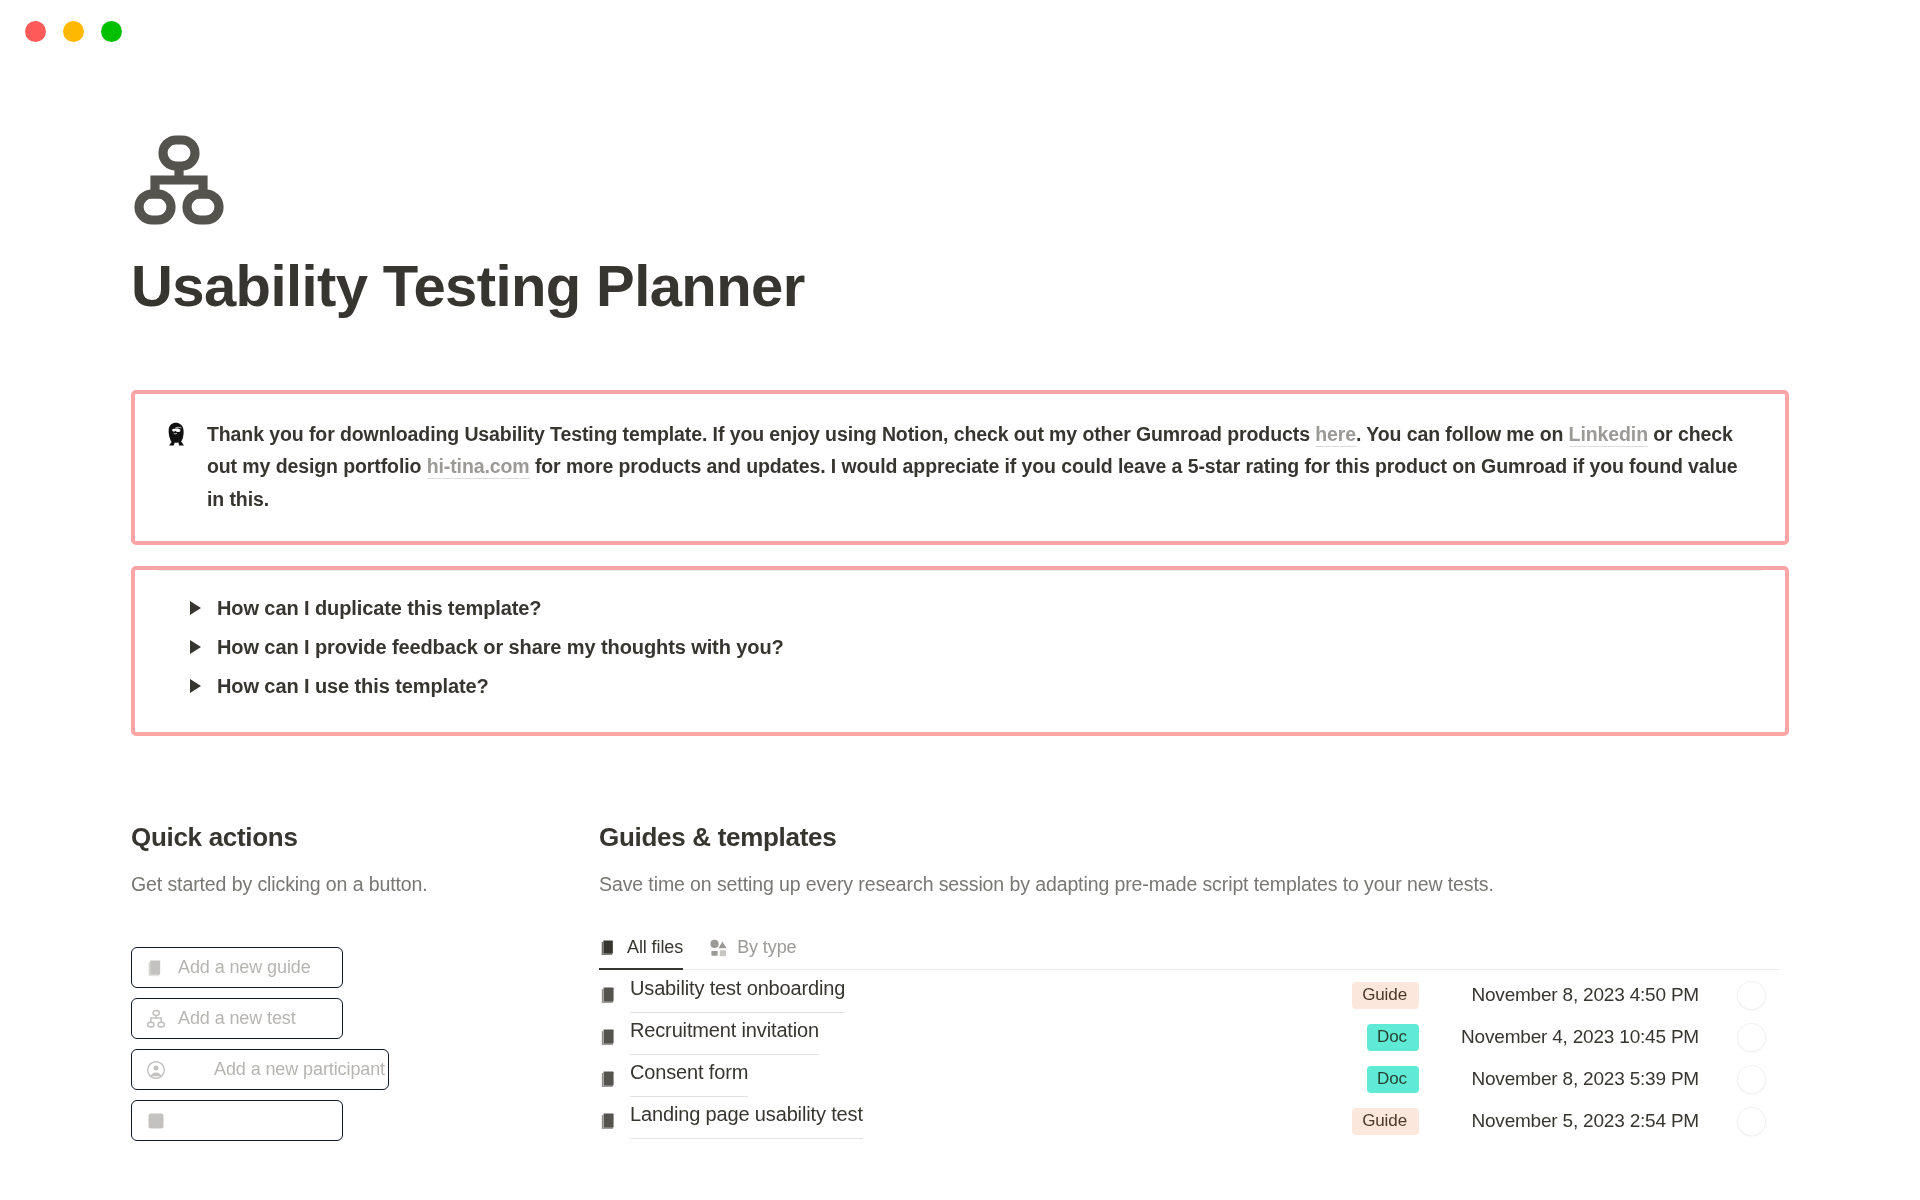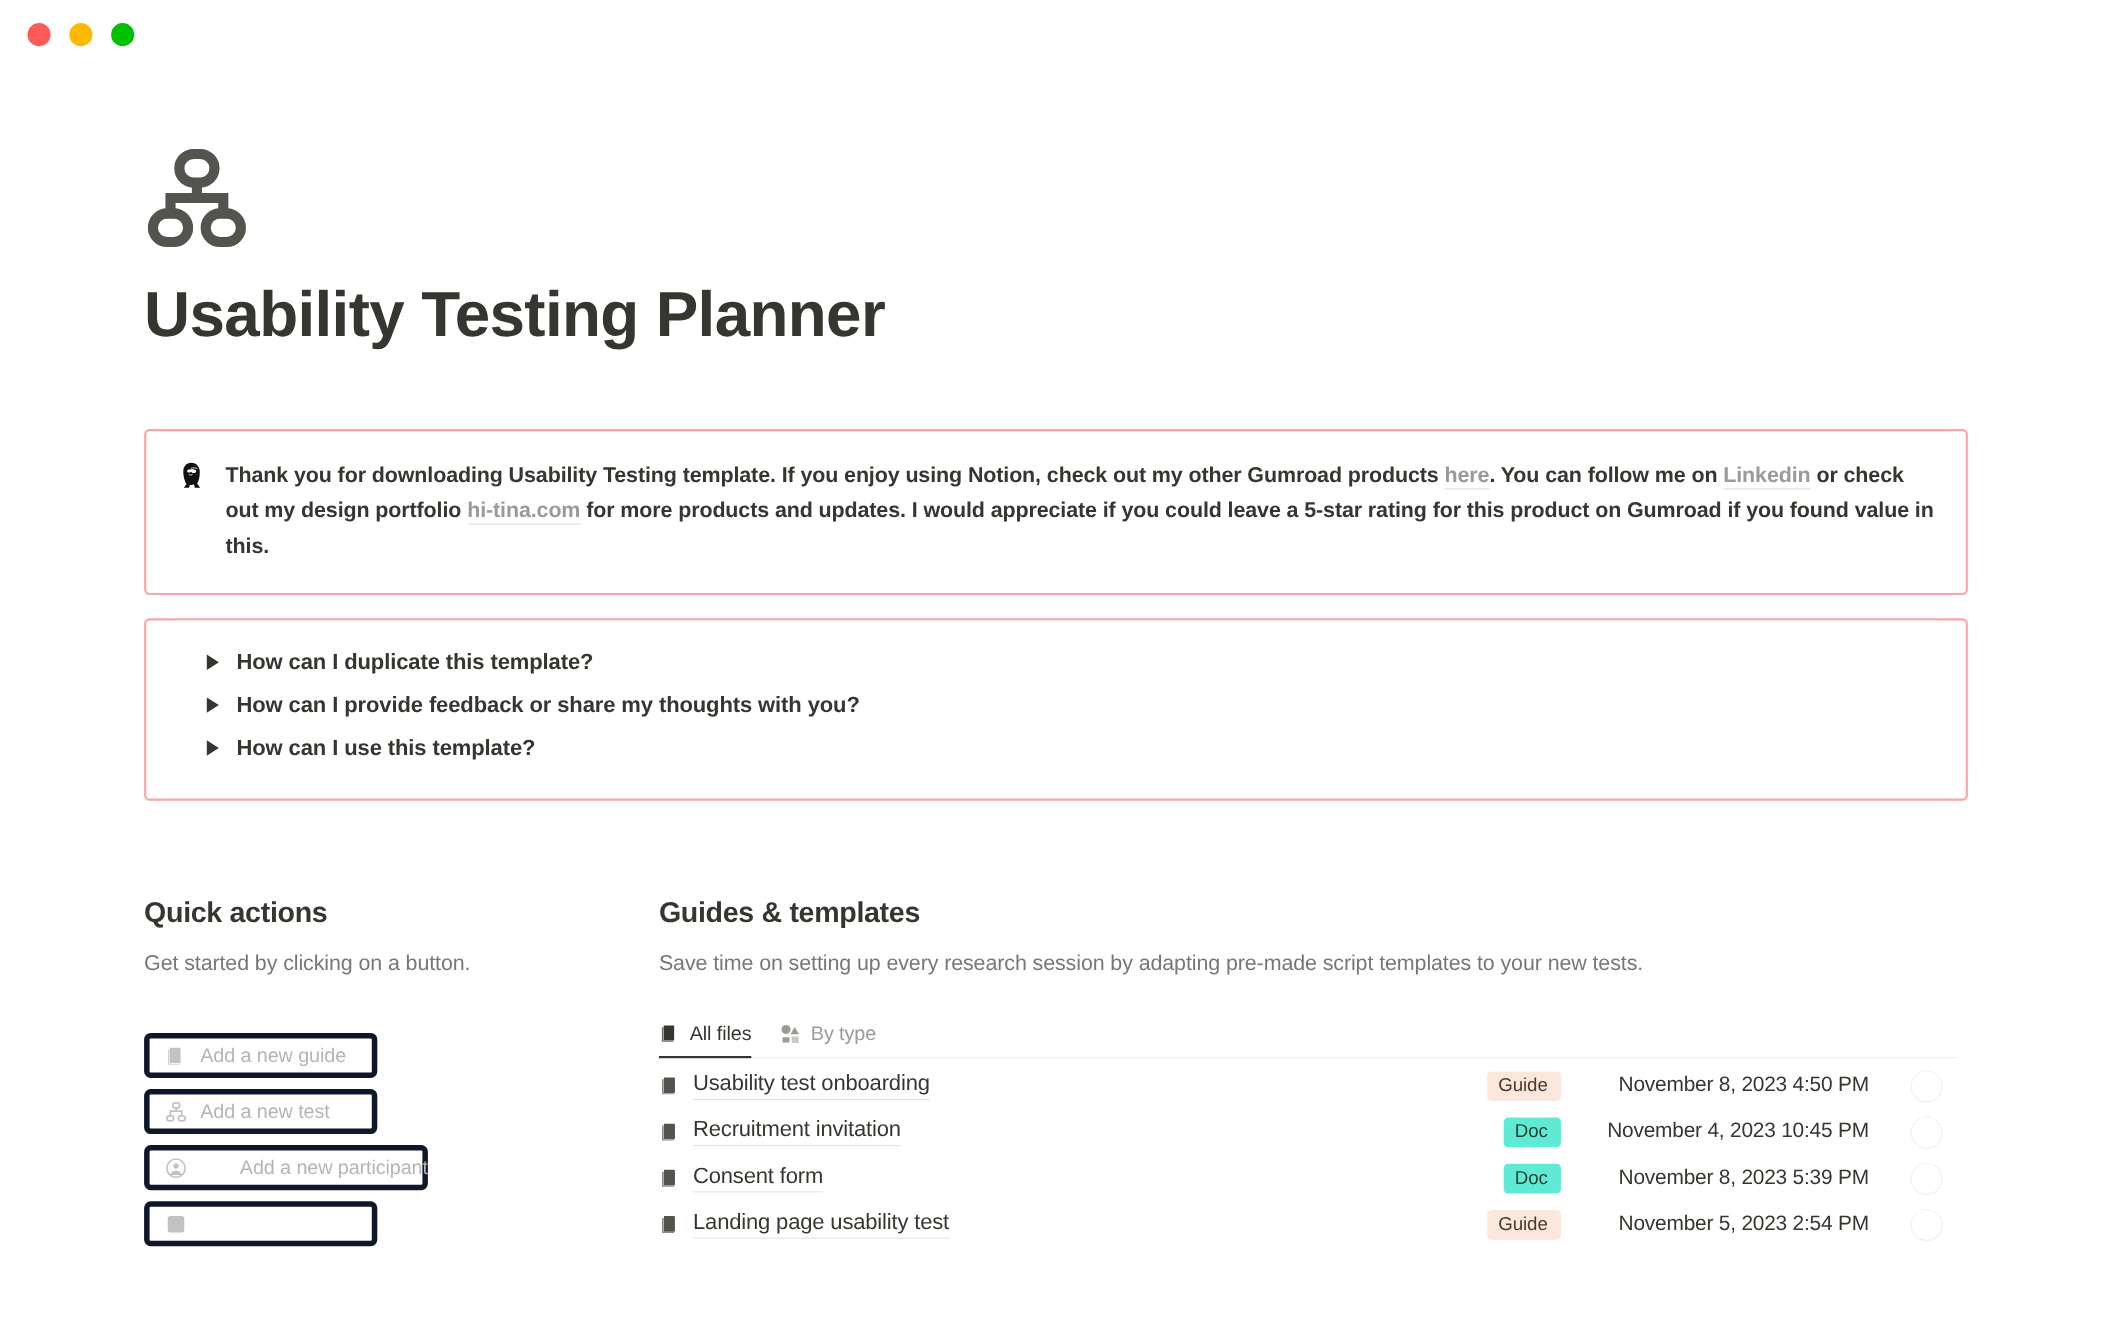--- a/index.html
+++ b/index.html
@@ -53,21 +53,21 @@
     font-size: 58px;
     font-weight: 700;
     color: #37352f;
     letter-spacing: -0.6px;
     line-height: 1.1;
     margin-bottom: 72px;
   }
 
   
   .callout {
-    border: 2px solid #fca5a5;
+    border: 4px solid #fca5a5;
     border-radius: 5px;
     background: #ffffff;
     width: 1658px;
     margin-bottom: 21px;
   }
 
   .callout-thanks {
     display: flex;
     align-items: flex-start;
     padding: 24px 28px 26px 28px;
@@ -161,21 +161,21 @@
 
   
   .qa-buttons { margin-top: 48px; display: flex; flex-direction: column; gap: 10px; }
   .qa-btn {
     display: flex;
     align-items: center;
     gap: 12px;
     width: 212px;
     height: 41px;
     padding: 0 14px;
-    border: 5px solid #0f172a;
+    border: 1px solid #0f172a;
     border-radius: 6px;
     background: #ffffff;
     cursor: pointer;
   }
   .qa-btn.wide { width: 258px; gap: 48px; }
   .qa-btn-icon { flex: 0 0 auto; width: 20px; height: 20px; opacity: 0.35; }
   .qa-btn-icon svg { display: block; width: 20px; height: 20px; }
   .qa-btn-label {
     font-size: 18px;
     color: #b6b5b2;
@@ -228,21 +228,21 @@
     width: 700px;
     flex: 0 0 700px;
   }
   .file-icon { flex: 0 0 auto; width: 20px; height: 20px; }
   .file-icon svg { display: block; width: 20px; height: 20px; }
   .file-name {
     font-size: 20px;
     color: #37352f;
     letter-spacing: -0.15px;
     border-bottom: 1.5px solid #e3e2e0;
-    padding-bottom: 2px;
+    padding-bottom: 12px;
     cursor: pointer;
     white-space: nowrap;
   }
   .tag-cell { width: 120px; flex: 0 0 120px; display: flex; justify-content: flex-end; }
   .tag {
     display: inline-block;
     font-size: 17px;
     padding: 3px 12px 4px 10px;
     border-radius: 4px;
     letter-spacing: -0.1px;

